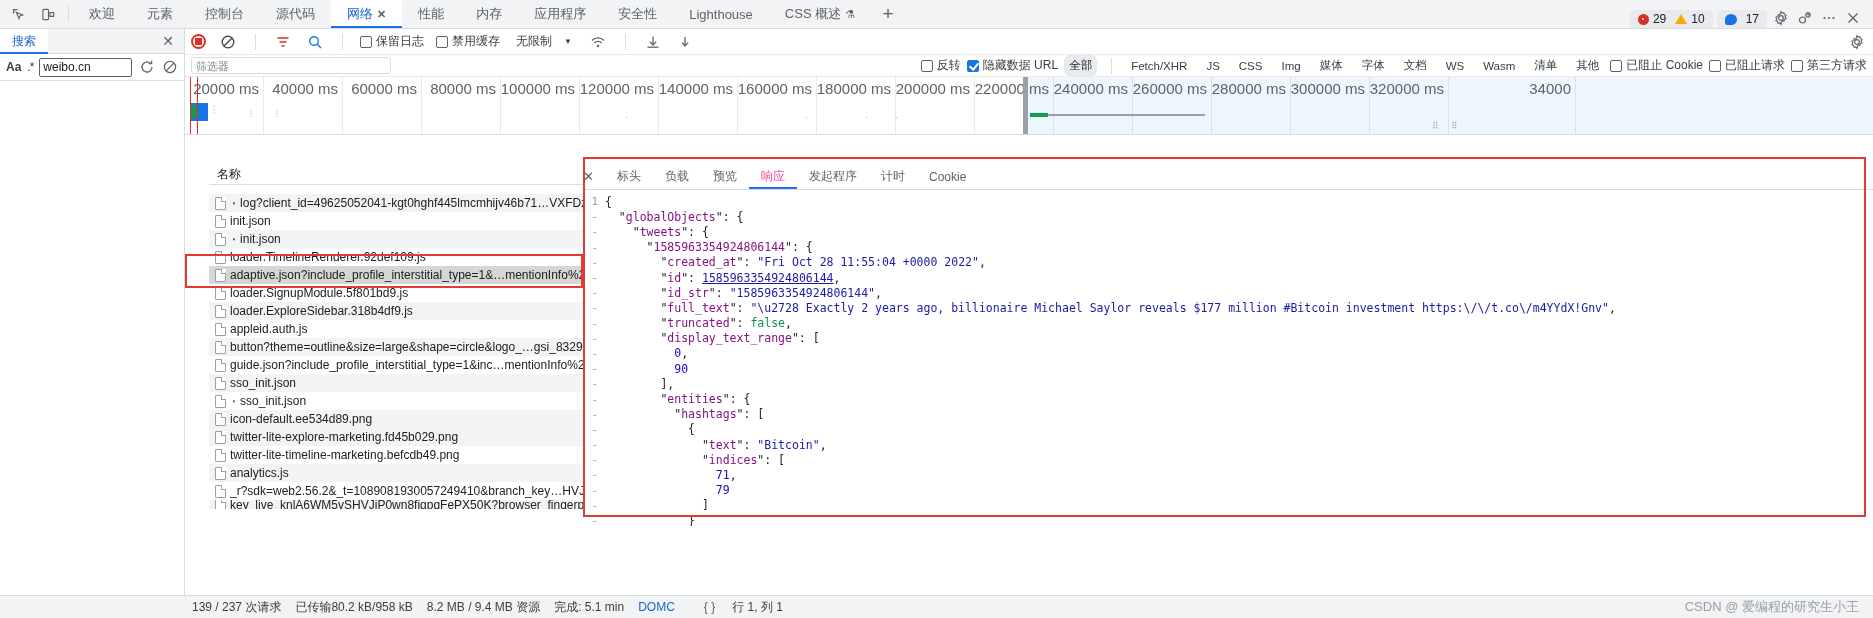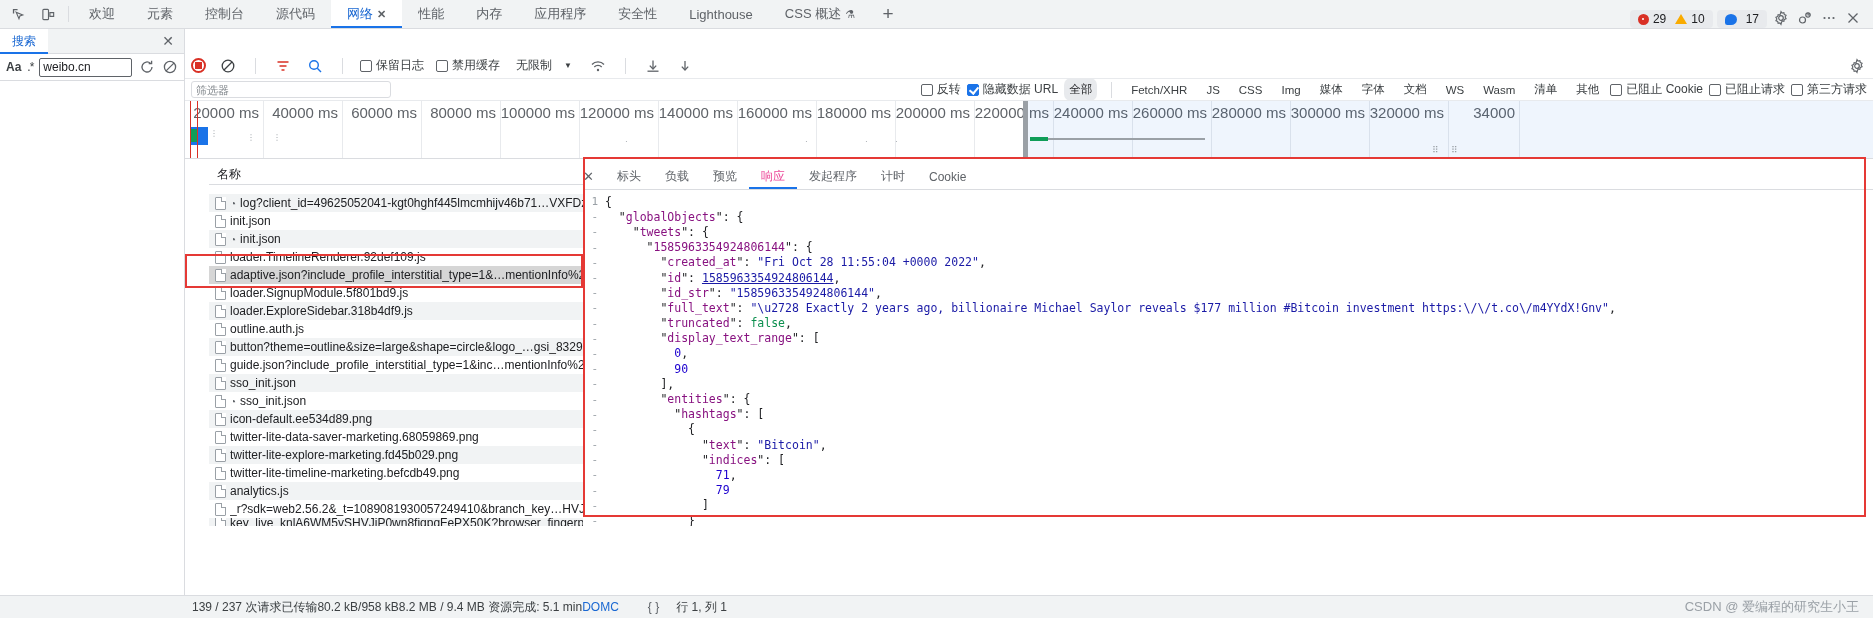--- a/index.html
+++ b/index.html
@@ -108,21 +108,20 @@
 
   
   .net-panel {
     position: absolute; left: 185px; top: 29px;
     width: 1688px; height: 589px; background: #fff;
   }
   .net-toolbar {
     height: 26px; display: flex; align-items: center;
     padding: 0 6px; gap: 12px; border-bottom: 1px solid #e8eaed;
     background:#fff;
-    margin-top:24px;
   }
   .rec-btn {
     width: 15px; height: 15px; border-radius: 50%;
     border: 2px solid #d93025; display:flex; align-items:center;
     justify-content:center; cursor: pointer;
   }
   .rec-btn i { width: 7px; height: 7px; background: #d93025; }
   .tb-icon {
     width: 20px; height: 20px; display:flex; align-items:center;
     justify-content:center; cursor:pointer; color:#5f6368;
@@ -300,21 +299,21 @@
     position:absolute; left:1px; top: 2px; width:7px; height: 46px;
     background:#bdc1c6; border-radius: 4px; cursor:pointer;
   }
 
   
   .statusbar {
     position: absolute; left: 0; bottom: 0; width: 1873px; height: 23px;
     background: #f1f3f4; border-top: 1px solid #dadce0;
     display: flex; align-items: center; font-size: 12px; color: #3c4043;
   }
-  .sb-left { display:flex; align-items:center; padding-left: 192px; }
+  .sb-left { display:flex; align-items:center; gap: 14px; padding-left: 192px; }
   .sb-mid { display:flex; align-items:center; gap: 6px; margin-left: 26px; }
   .sb-code { color: #1967d2; }
   .sb-pos { margin-left: 8px; }
   .sb-right {
     margin-left: auto; padding-right: 14px;
     font-size: 13px; color: #9aa0a6;
   }
   .sb-braces { color: #5f6368; padding: 0 3px; cursor:pointer; }
 </style>
 </head>
@@ -592,21 +591,21 @@
         </div>
       <div class="ov-tick" style="left:1027px;width:79px">
           <span>280000 ms</span>
         </div>
       <div class="ov-tick" style="left:1106px;width:79px">
           <span>300000 ms</span>
         </div>
       <div class="ov-tick" style="left:1185px;width:79px">
           <span>320000 ms</span>
         </div>
-      <div class="ov-tick" style="left:1256px;width:79px">
+      <div class="ov-tick" style="left:1312px;width:79px">
           <span>34000</span>
         </div>
 
       <div class="ov-selection" style="left:838px;right:0"></div>
       <div class="ov-grabber" style="left:838px"></div>
 
       <div class="ov-bar" style="left:5px;top:26px;width:18px;height:18px;background:#1a73e8"></div>
       <div class="ov-bar" style="left:5px;top:28px;width:8px;height:13px;background:#0f9d58"></div>
       <div class="ov-redline" style="left:5px"></div>
       <div class="ov-redline" style="left:12px"></div>
@@ -656,21 +655,21 @@
           <div class="req-row">
             <span class="doc-ic"></span>
             <span class="req-name">loader.SignupModule.5f801bd9.js</span>
           </div>
           <div class="req-row alt">
             <span class="doc-ic"></span>
             <span class="req-name">loader.ExploreSidebar.318b4df9.js</span>
           </div>
           <div class="req-row">
             <span class="doc-ic"></span>
-            <span class="req-name">outline.auth.js</span>
+            <span class="req-name">appleid.auth.js</span>
           </div>
           <div class="req-row alt">
             <span class="doc-ic"></span>
             <span class="req-name">button?theme=outline&amp;size=large&amp;shape=circle&amp;logo_…gsi_832920_514368.</span>
           </div>
           <div class="req-row">
             <span class="doc-ic"></span>
             <span class="req-name">guide.json?include_profile_interstitial_type=1&amp;inc…mentionInfo%2CeditContro</span>
           </div>
           <div class="req-row alt">
@@ -678,24 +677,20 @@
             <span class="req-name">sso_init.json</span>
           </div>
           <div class="req-row">
             <span class="doc-ic"></span>
             <span class="clock-ic">◔</span>
             <span class="req-name">sso_init.json</span>
           </div>
           <div class="req-row alt">
             <span class="doc-ic"></span>
             <span class="req-name">icon-default.ee534d89.png</span>
-          </div>
-          <div class="req-row">
-            <span class="doc-ic"></span>
-            <span class="req-name">twitter-lite-data-saver-marketing.68059869.png</span>
           </div>
           <div class="req-row alt">
             <span class="doc-ic"></span>
             <span class="req-name">twitter-lite-explore-marketing.fd45b029.png</span>
           </div>
           <div class="req-row">
             <span class="doc-ic"></span>
             <span class="req-name">twitter-lite-timeline-marketing.befcdb49.png</span>
           </div>
           <div class="req-row alt">

